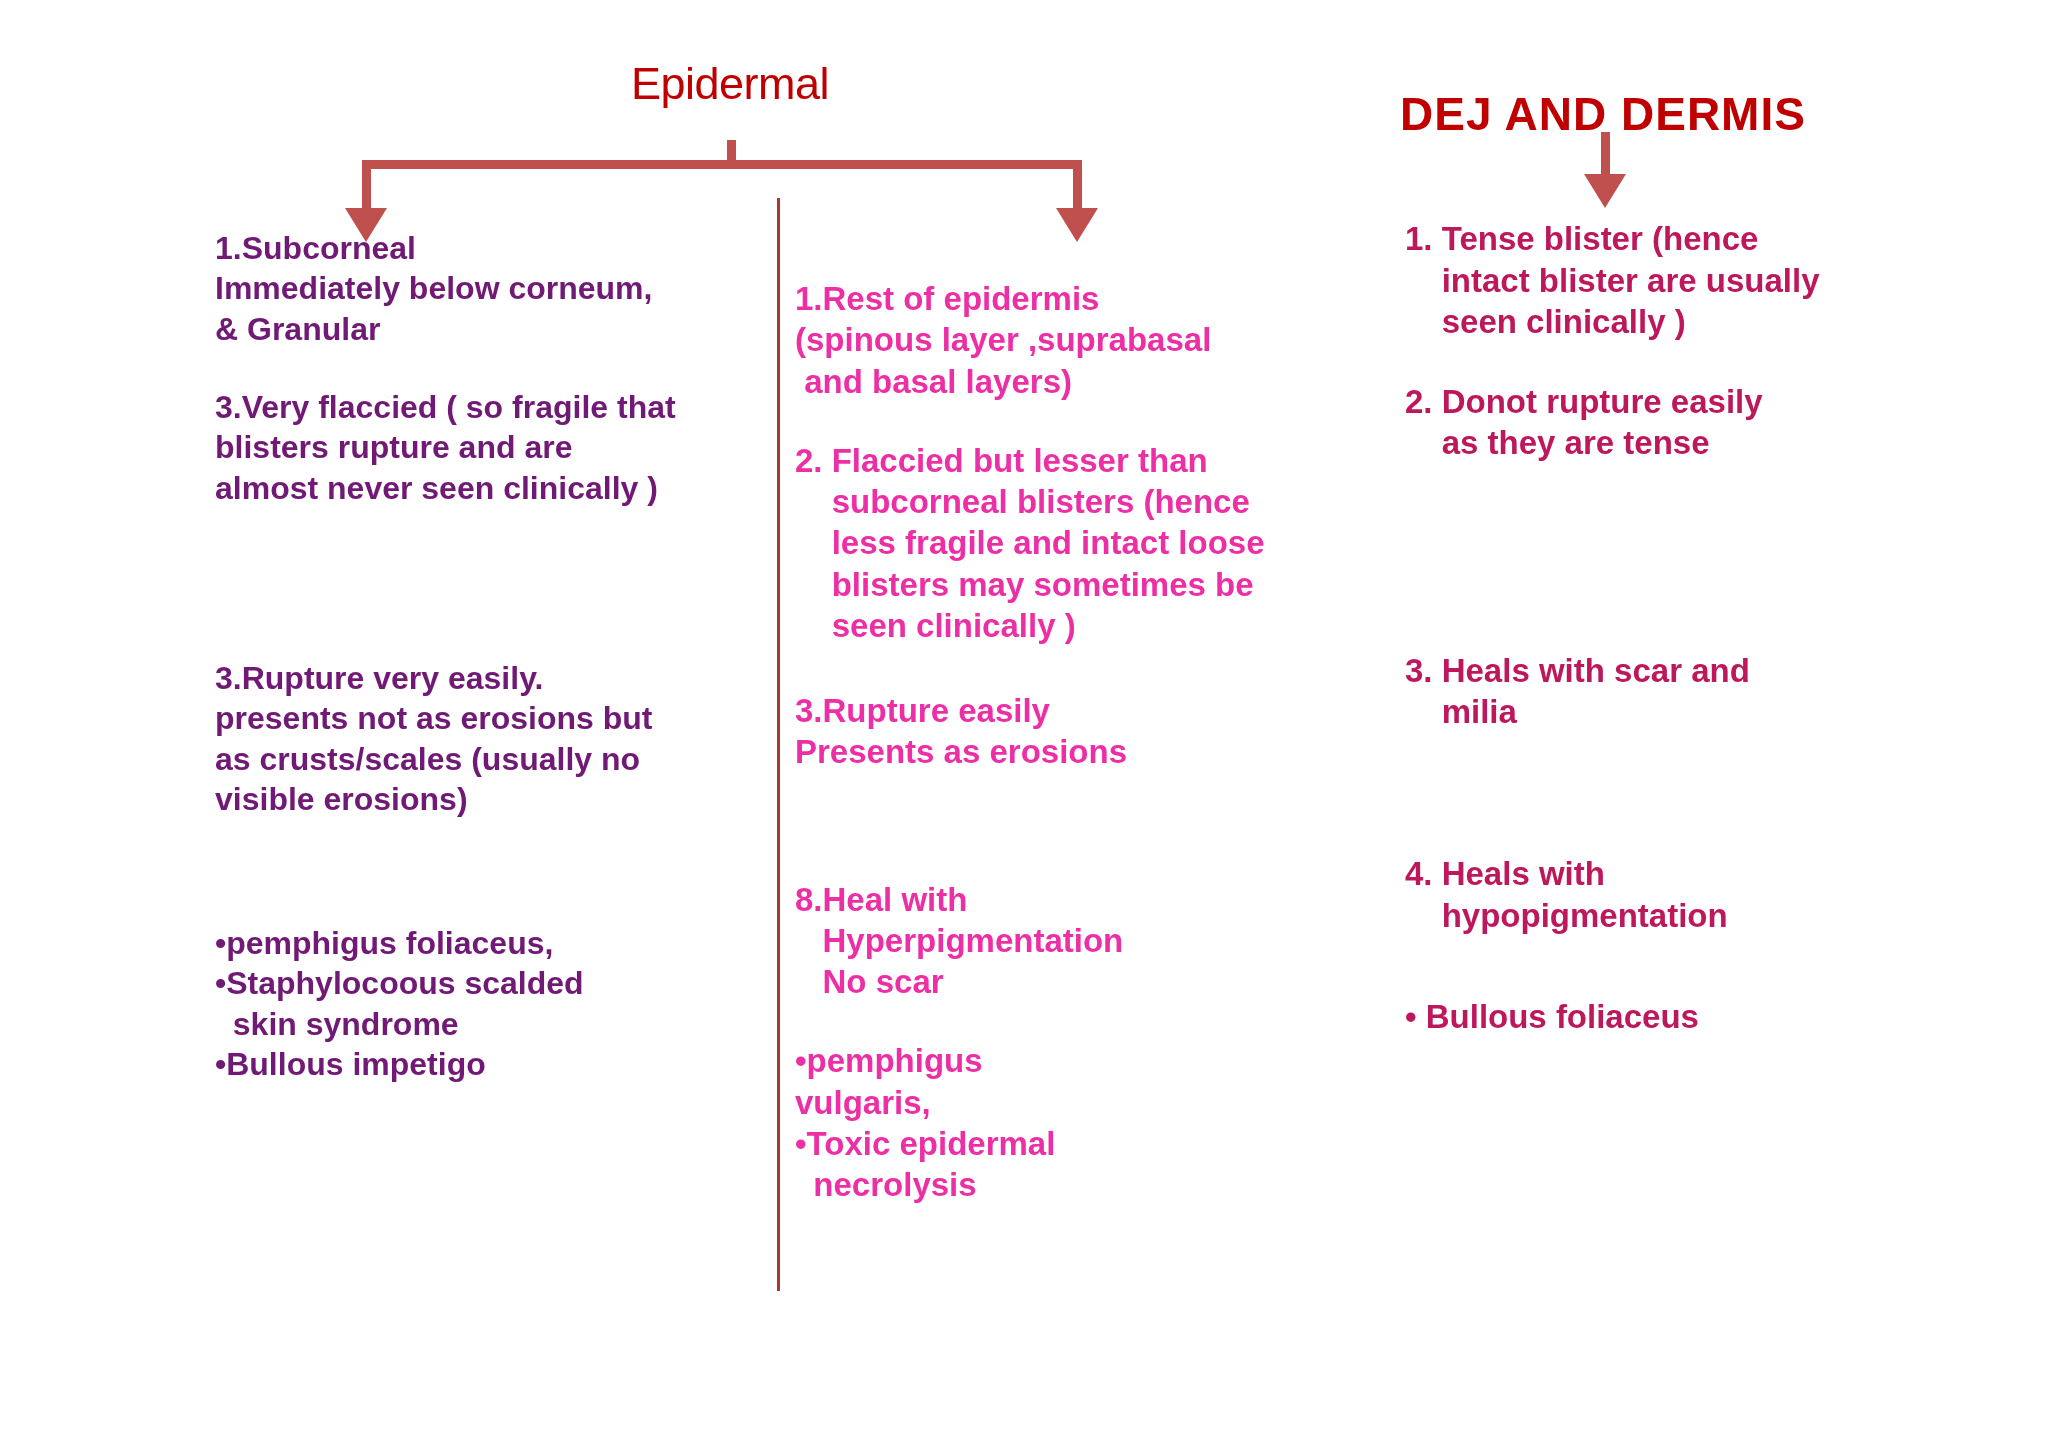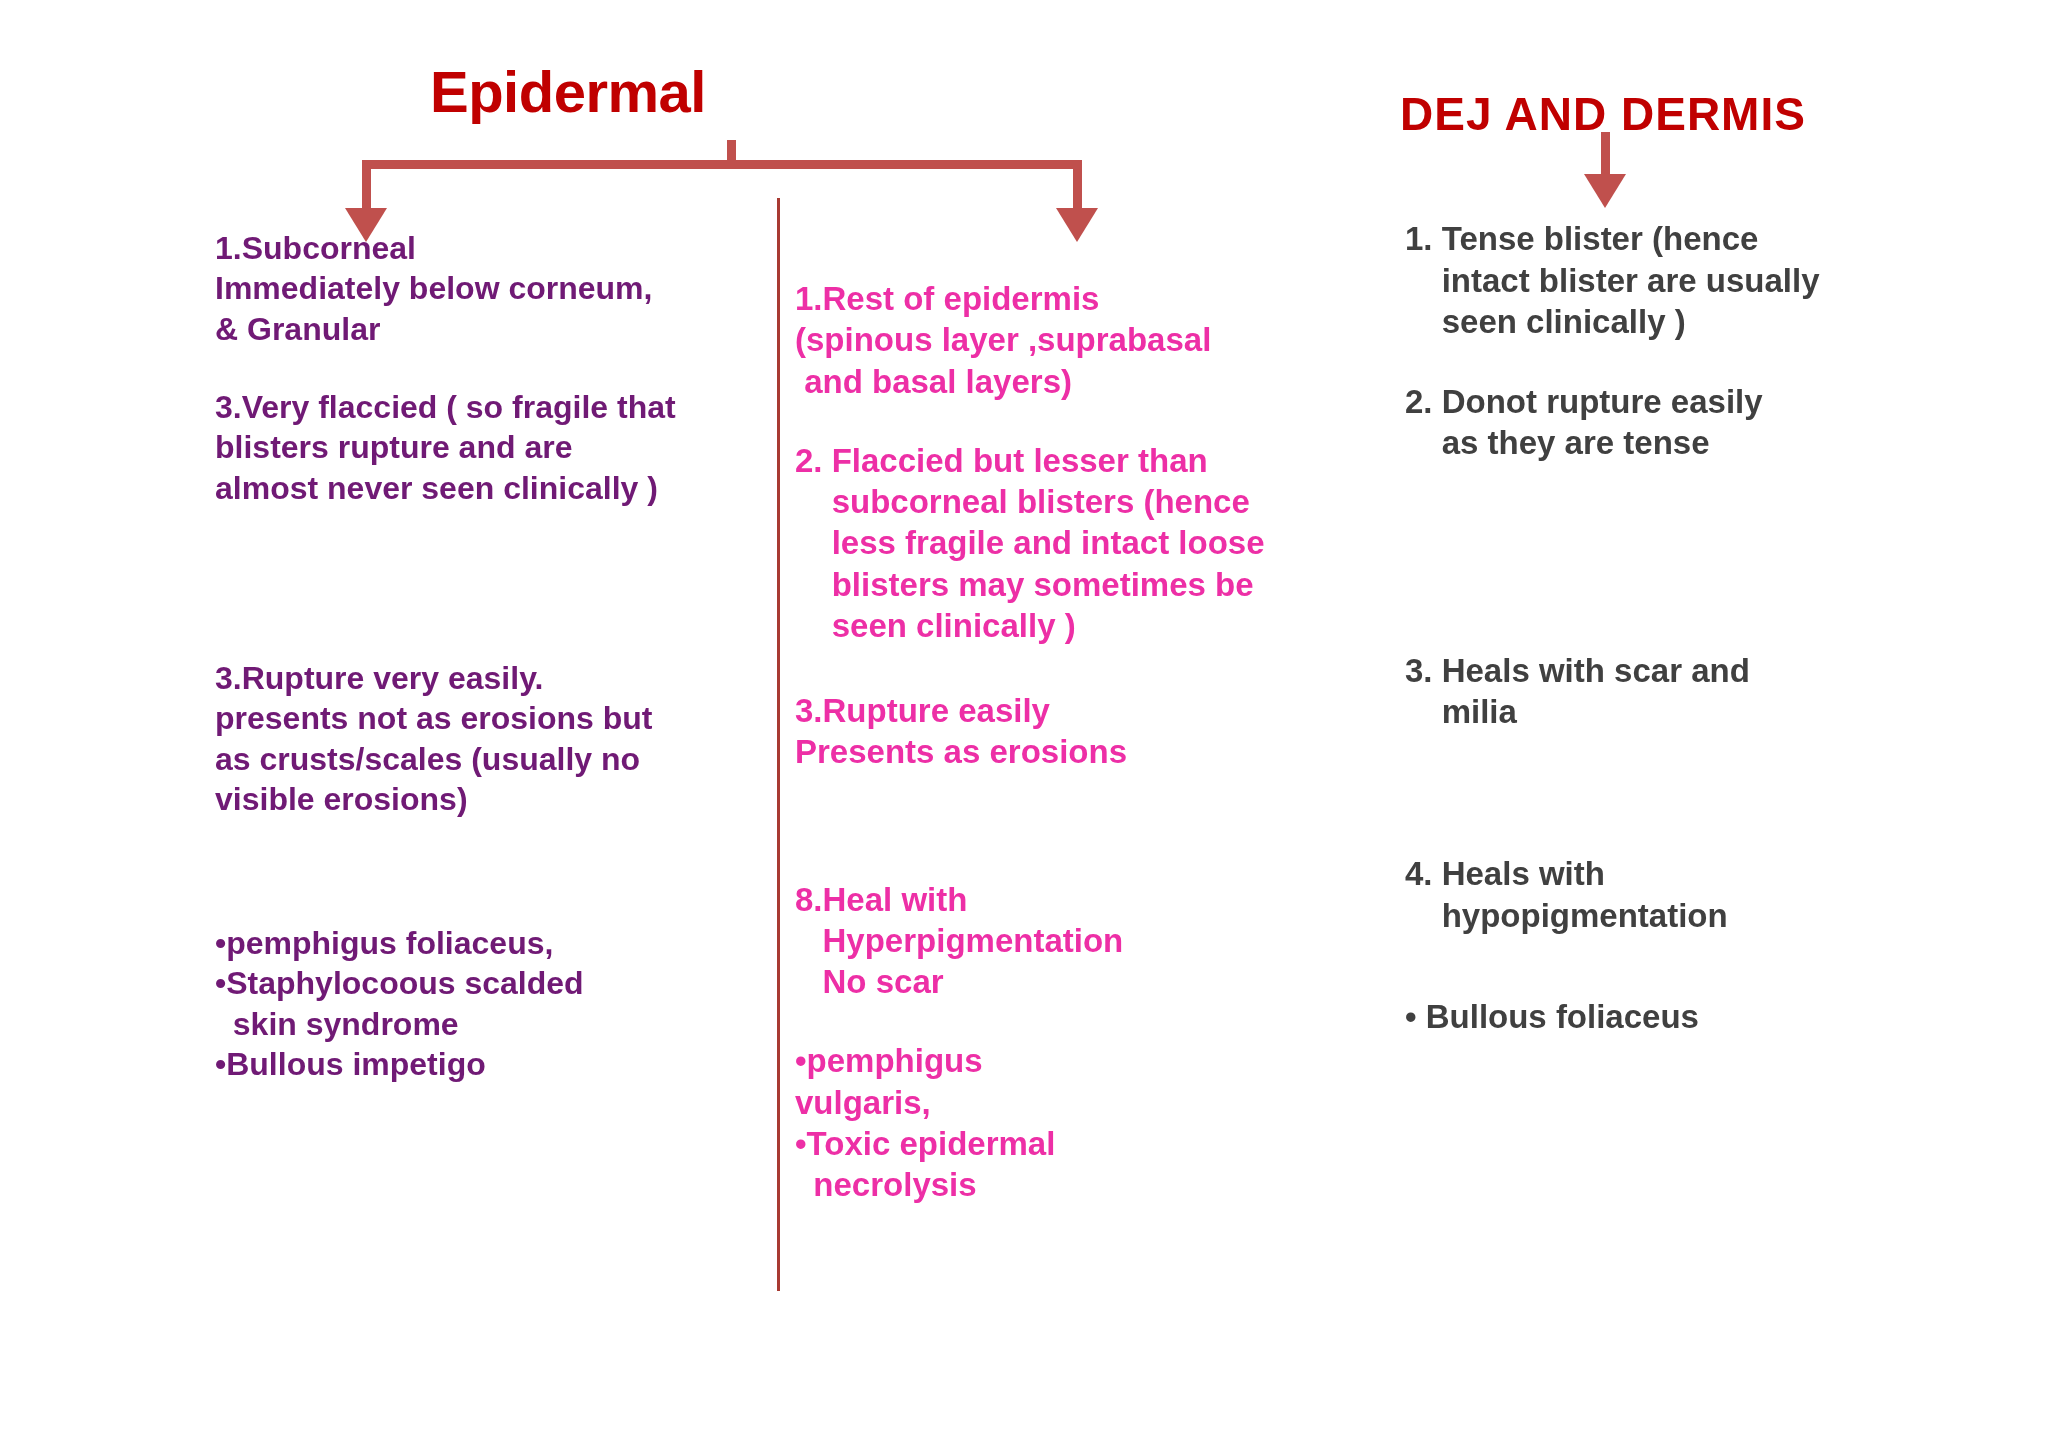--- a/index.html
+++ b/index.html
@@ -17,22 +17,23 @@
     background: #ffffff;
     overflow: hidden;
   }
 
   
   .title-epidermal {
     position: absolute;
     left: 430px;
     top: 58px;
     width: 600px;
-    font-size: 58px;
-    font-weight: bold;
+    text-align: center;
+    font-size: 45px;
+    font-weight: normal;
     color: #C00000;
     letter-spacing: -0.5px;
     white-space: nowrap;
   }
   .title-dej {
     position: absolute;
     left: 1400px;
     top: 70px;
     font-size: 46px;
     font-weight: bold;
@@ -90,21 +91,21 @@
     left: 795px;
     top: 242px;
     width: 545px;
     color: #ED2FA6;
     margin-top: 36px;
   }
   .col-dej {
     left: 1405px;
     top: 218px;
     width: 560px;
-    color: #404040;
+    color: #be185d;
   }
 
   .block {
     font-size: 32px;
     font-weight: bold;
     line-height: 1.26;
     margin: 0;
     white-space: pre-wrap;
   }
   .col-rest .block { font-size: 33px; line-height: 1.25; }

